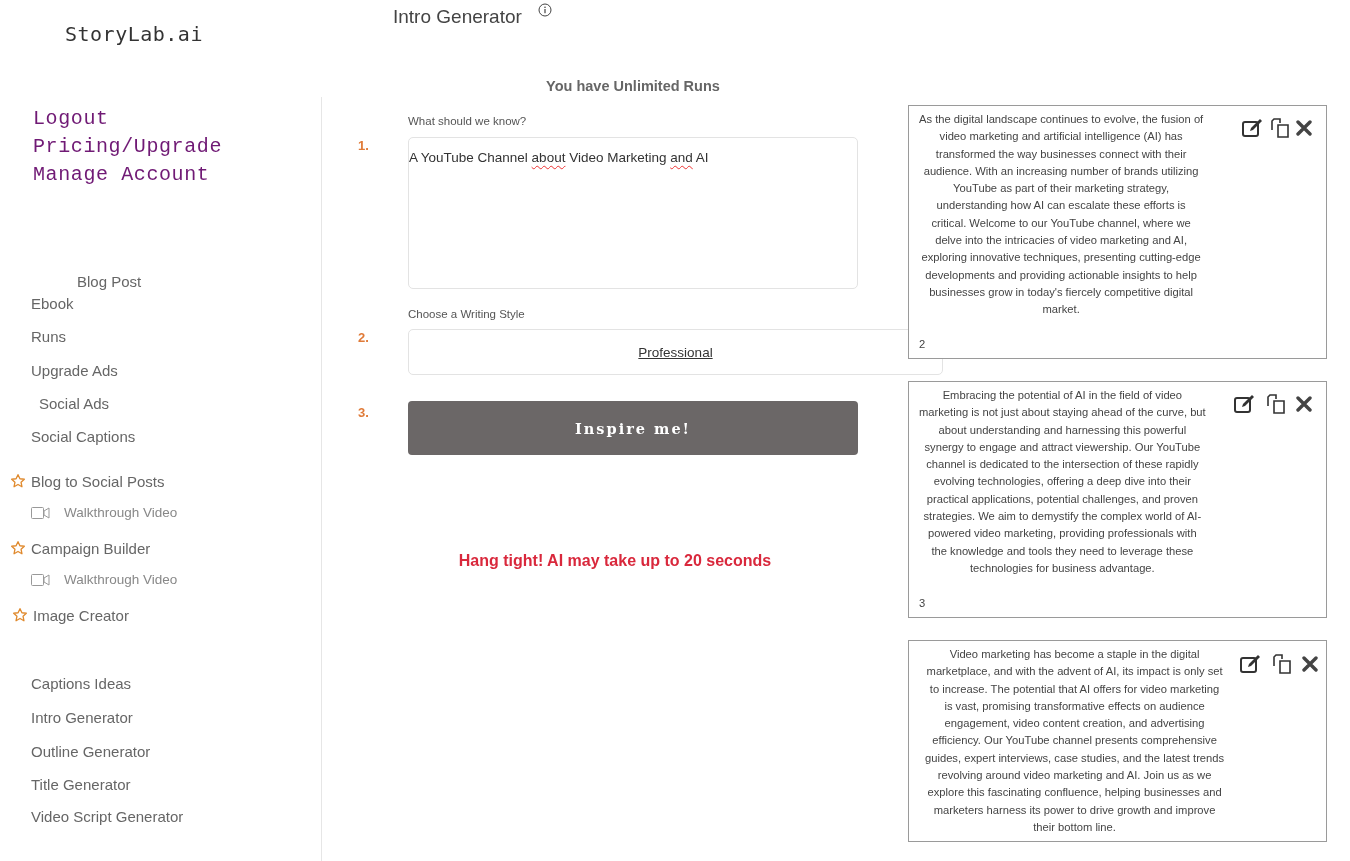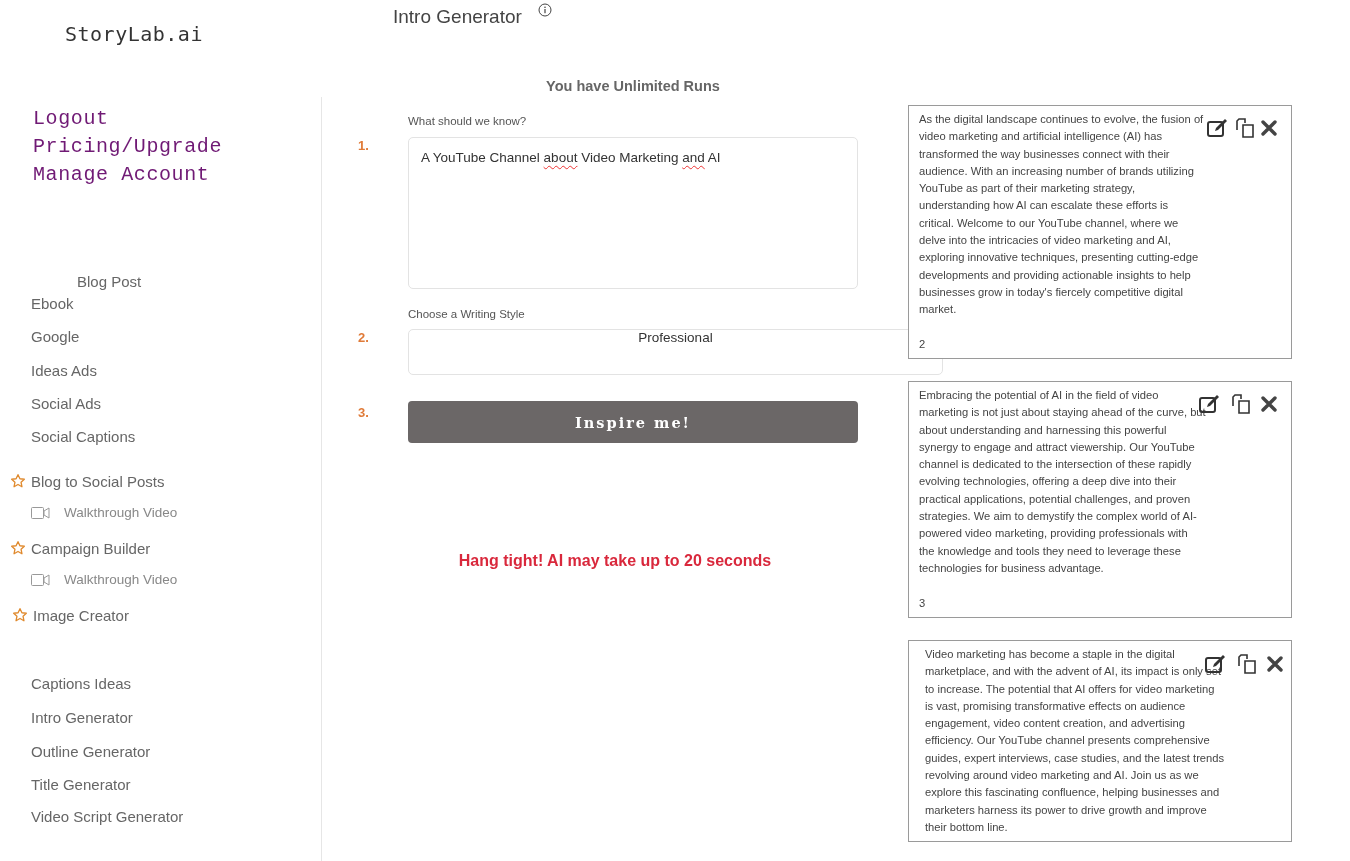--- a/index.html
+++ b/index.html
@@ -22,31 +22,31 @@
 
   .page-title { position: absolute; left: 393px; top: 6px; font-size: 19px; color: #444; }
   .info-icon { position: absolute; left: 538px; top: 3px; width: 14px; height: 14px; }
 
   .runs { position: absolute; left: 408px; width: 450px; top: 78px; text-align: center; font-size: 14.5px; font-weight: bold; color: #666; }
 
   .step-num { position: absolute; left: 358px; font-size: 13px; color: #e07b39; font-weight: bold; }
 
   .field-label { position: absolute; left: 408px; font-size: 11.5px; color: #555; }
 
-  .textarea { position: absolute; left: 408px; top: 137px; width: 450px; height: 152px; border: 1px solid #e3e3e3; border-radius: 5px; padding: 12px 12px; font-size: 13.5px; color: #333; background: #fff; }
+  .textarea { position: absolute; left: 408px; top: 137px; width: 450px; height: 152px; border: 1px solid #e3e3e3; border-radius: 5px; padding: 12px 0; font-size: 13.5px; color: #333; background: #fff; }
   .squig { text-decoration: underline wavy #e33; text-underline-offset: 3px; text-decoration-thickness: 1px; }
 
-  .select { position: absolute; left: 408px; top: 329px; width: 535px; height: 46px; border: 1px solid #e3e3e3; border-radius: 5px; background: #fff; display: flex; justify-content: center; font-size: 13.5px; color: #333; cursor: pointer; }
+  .select { position: absolute; left: 408px; top: 329px; width: 535px; height: 46px; border: 1px solid #e3e3e3; border-radius: 5px; background: #fff; display: flex; align-items: center; justify-content: center; font-size: 13.5px; color: #333; cursor: pointer; text-decoration: underline; }
   .select .chev { position: absolute; right: 5px; top: 19px; width: 8px; height: 6px; }
 
-  .inspire-btn { position: absolute; left: 408px; top: 401px; width: 450px; height: 42px; background: #6b6767; border-radius: 4px; color: #fff; font-family: "DejaVu Serif", "Liberation Serif", serif; font-weight: bold; font-size: 14.5px; letter-spacing: 2px; display: flex; align-items: center; justify-content: center; cursor: pointer; border: none; }
+  .inspire-btn { position: absolute; left: 408px; top: 401px; width: 450px; height: 54px; background: #6b6767; border-radius: 4px; color: #fff; font-family: "DejaVu Serif", "Liberation Serif", serif; font-weight: bold; font-size: 14.5px; letter-spacing: 2px; display: flex; align-items: center; justify-content: center; cursor: pointer; border: none; }
 
   .wait-msg { position: absolute; left: 430px; width: 370px; top: 550px; text-align: center; color: #d9283c; font-size: 16px; font-weight: bold; line-height: 22px; }
 
-  .result { position: absolute; left: 908px; width: 384px; border: 1px solid #9a9a9a; background: #fff; }
+  .result { position: absolute; left: 908px; width: 419px; border: 1px solid #9a9a9a; background: #fff; text-align: center; }
   .result-text { position: absolute; left: 10px; font-size: 11.2px; line-height: 17.3px; color: #444; white-space: pre-line; }
   .result-num { position: absolute; left: 10px; font-size: 11.2px; color: #444; }
   .result-actions { position: absolute; top: 12px; right: 14px; display: flex; align-items: center; gap: 6px; }
   .result-actions svg { display: block; cursor: pointer; }
 </style>
 </head>
 <body>
 
 <div class="logo">StoryLab.ai</div>
 
@@ -54,23 +54,23 @@
 
 <div class="acct-links">
   <a class="acct-link">Logout</a>
   <a class="acct-link">Pricing/Upgrade</a>
   <a class="acct-link">Manage Account</a>
 </div>
 
 <div class="nav" style="top:0;">
   <div class="nav-item" style="top:272px;margin-left:46px;">Blog Post</div>
   <div class="nav-item" style="top:294px;">Ebook</div>
-  <div class="nav-item" style="top:327px;">Google</div>
-  <div class="nav-item" style="top:361px;">Ideas Ads</div>
-  <div class="nav-item" style="top:394px;">Social Ads</div>
+  <div class="nav-item" style="top:327px;">Runs</div>
+  <div class="nav-item" style="top:361px;">Upgrade Ads</div>
+  <div class="nav-item" style="top:394px;margin-left:8px;">Social Ads</div>
   <div class="nav-item" style="top:427px;">Social Captions</div>
 
   <div class="nav-item" style="top:472px;">
     <svg class="nav-star" style="top:1px;" viewBox="0 0 24 24">
         <path d="M12 2.5l2.9 6.1 6.6.8-4.9 4.6 1.3 6.6L12 17.3l-5.9 3.3 1.3-6.6-4.9-4.6 6.6-.8z" fill="none" stroke="#e08a2e" stroke-width="2" stroke-linejoin="round"></path>
       </svg>
     <span>Blog to Social Posts</span>
   </div>
   <div class="nav-sub" style="top:504px;">
     <svg class="cam" viewBox="0 0 19 12">

